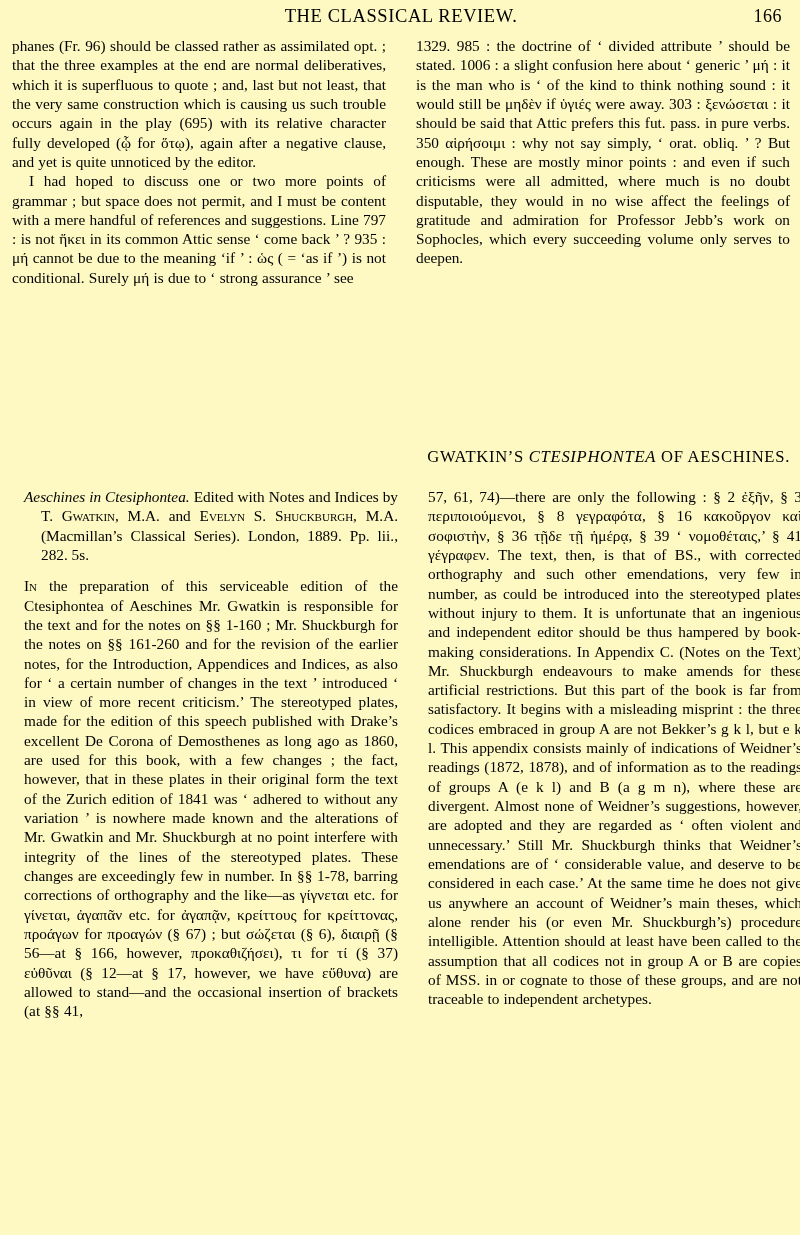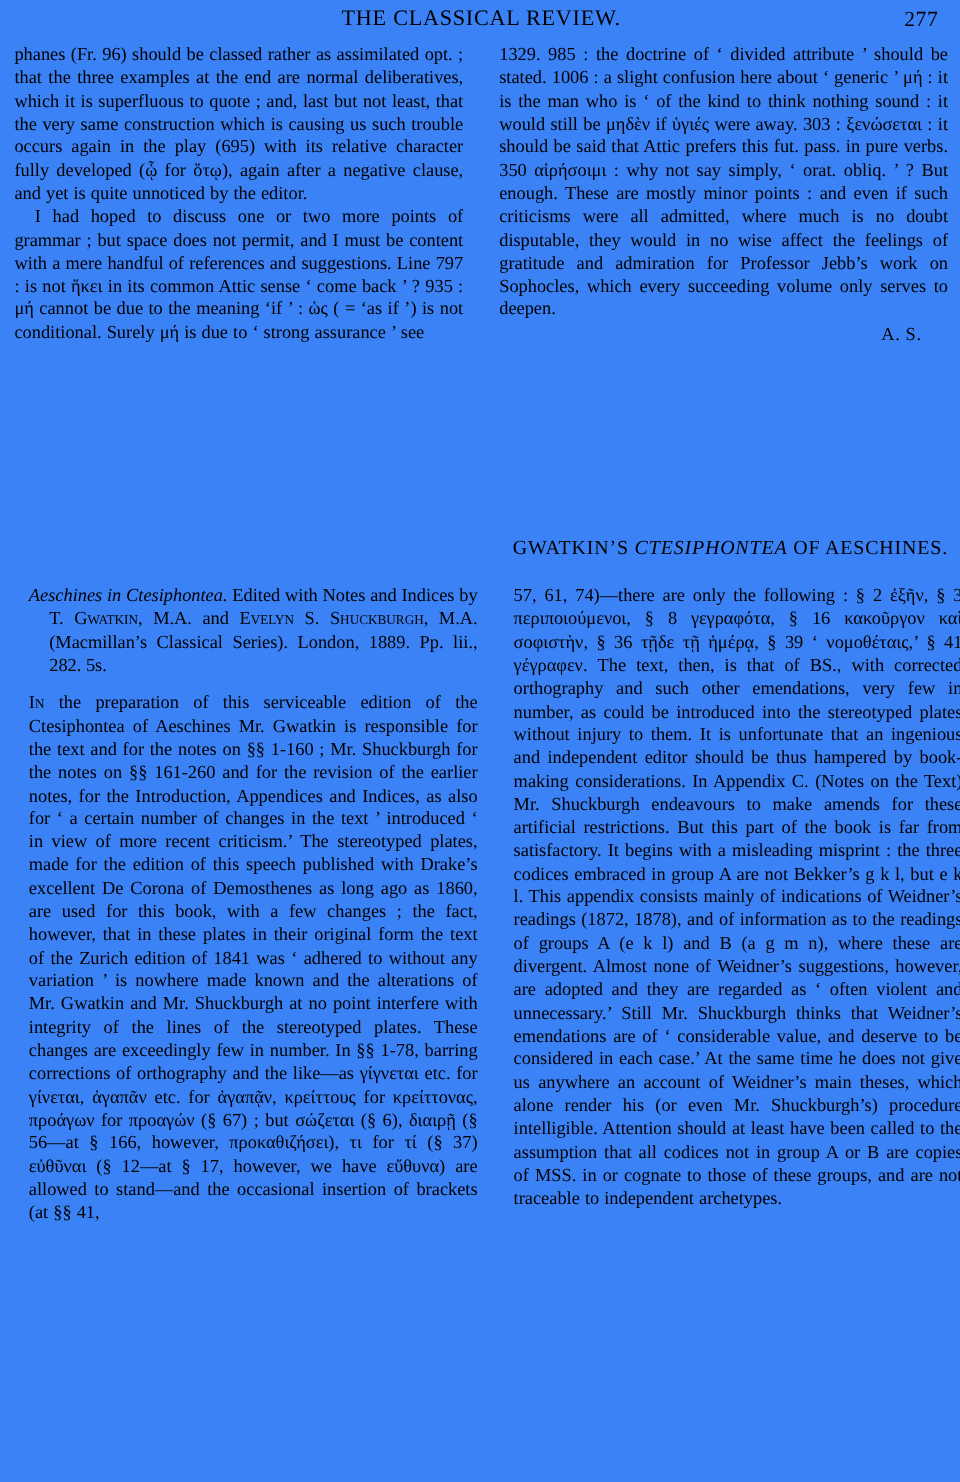--- a/index.html
+++ b/index.html
@@ -11,21 +11,21 @@
     width: 800px;
     height: 1235px;
     font-family: "Liberation Serif", "DejaVu Serif", serif;
     color: #000000;
     overflow: hidden;
   }
   .page {
     position: relative;
     width: 800px;
     height: 1235px;
-    background: #3b82f6;
+    background: #fef9c3;
     padding: 0;
     box-sizing: border-box;
   }
 
   
   .running-head {
     position: absolute;
     top: 6px;
     left: 12px;
     right: 10px;
@@ -126,33 +126,32 @@
     margin: 0 0 12px 0;
   }
 </style>
 </head>
 <body>
 
 <div class="page">
 
   <div class="running-head">
     <div class="rh-title">THE CLASSICAL REVIEW.</div>
-    <div class="rh-folio">277</div>
+    <div class="rh-folio">166</div>
   </div>
 
   <div class="columns">
 
     <div class="col">
       <p class="noindent">phanes (Fr. 96) should be classed rather as assimilated opt. ; that the three examples at the end are normal deliberatives, which it is superfluous to quote ; and, last but not least, that the very same construction which is causing us such trouble occurs again in the play (695) with its relative character fully developed (ᾧ for ὅτῳ), again after a negative clause, and yet is quite unnoticed by the editor.</p>
       <p class="indent">I had hoped to discuss one or two more points of grammar ; but space does not permit, and I must be content with a mere handful of references and suggestions. Line 797 : is not ἥκει in its common Attic sense ‘ come back ’ ?   935 : μή cannot be due to the meaning ‘if ’ : ὡς ( = ‘as if ’) is not conditional. Surely μή is due to ‘ strong assurance ’ see</p>
     </div>
 
     <div class="col">
       <p class="noindent">1329.   985 : the doctrine of ‘ divided attribute ’ should be stated.  1006 : a slight confusion here about ‘ generic ’ μή : it is the man who is ‘ of the kind to think nothing sound : it would still be μηδὲν if ὑγιές were away.   303 : ξενώσεται : it should be said that Attic prefers this fut. pass. in pure verbs. 350 αἱρήσοιμι : why not say simply, ‘ orat. obliq. ’ ?  But enough.  These are mostly minor points : and even if such criticisms were all admitted, where much is no doubt disputable, they would in no wise affect the feelings of gratitude and admiration for Professor Jebb’s work on Sophocles, which every succeeding volume only serves to deepen.</p>
-      <div class="signature">A. S.</div>
     </div>
 
   </div>
 
   <div class="section-heading">
     <span>GWATKIN’S </span><span class="hd-it">CTESIPHONTEA</span><span> OF AESCHINES.</span>
   </div>
 
   <div class="columns2">
 

